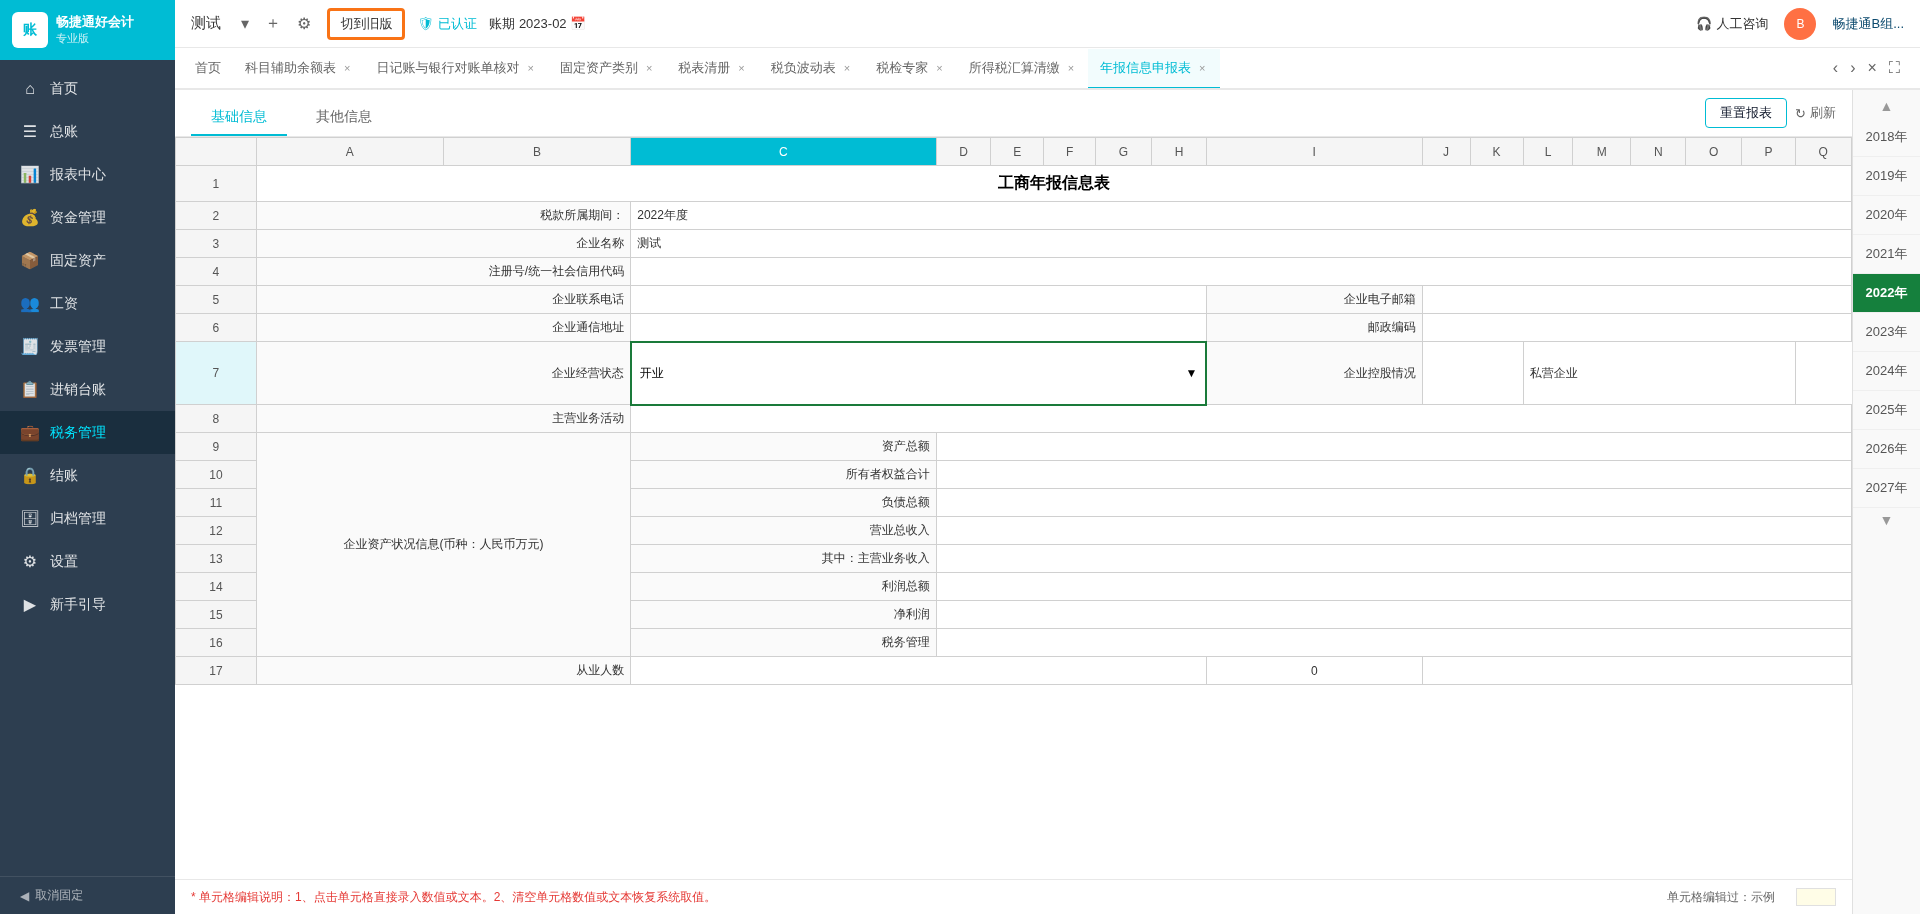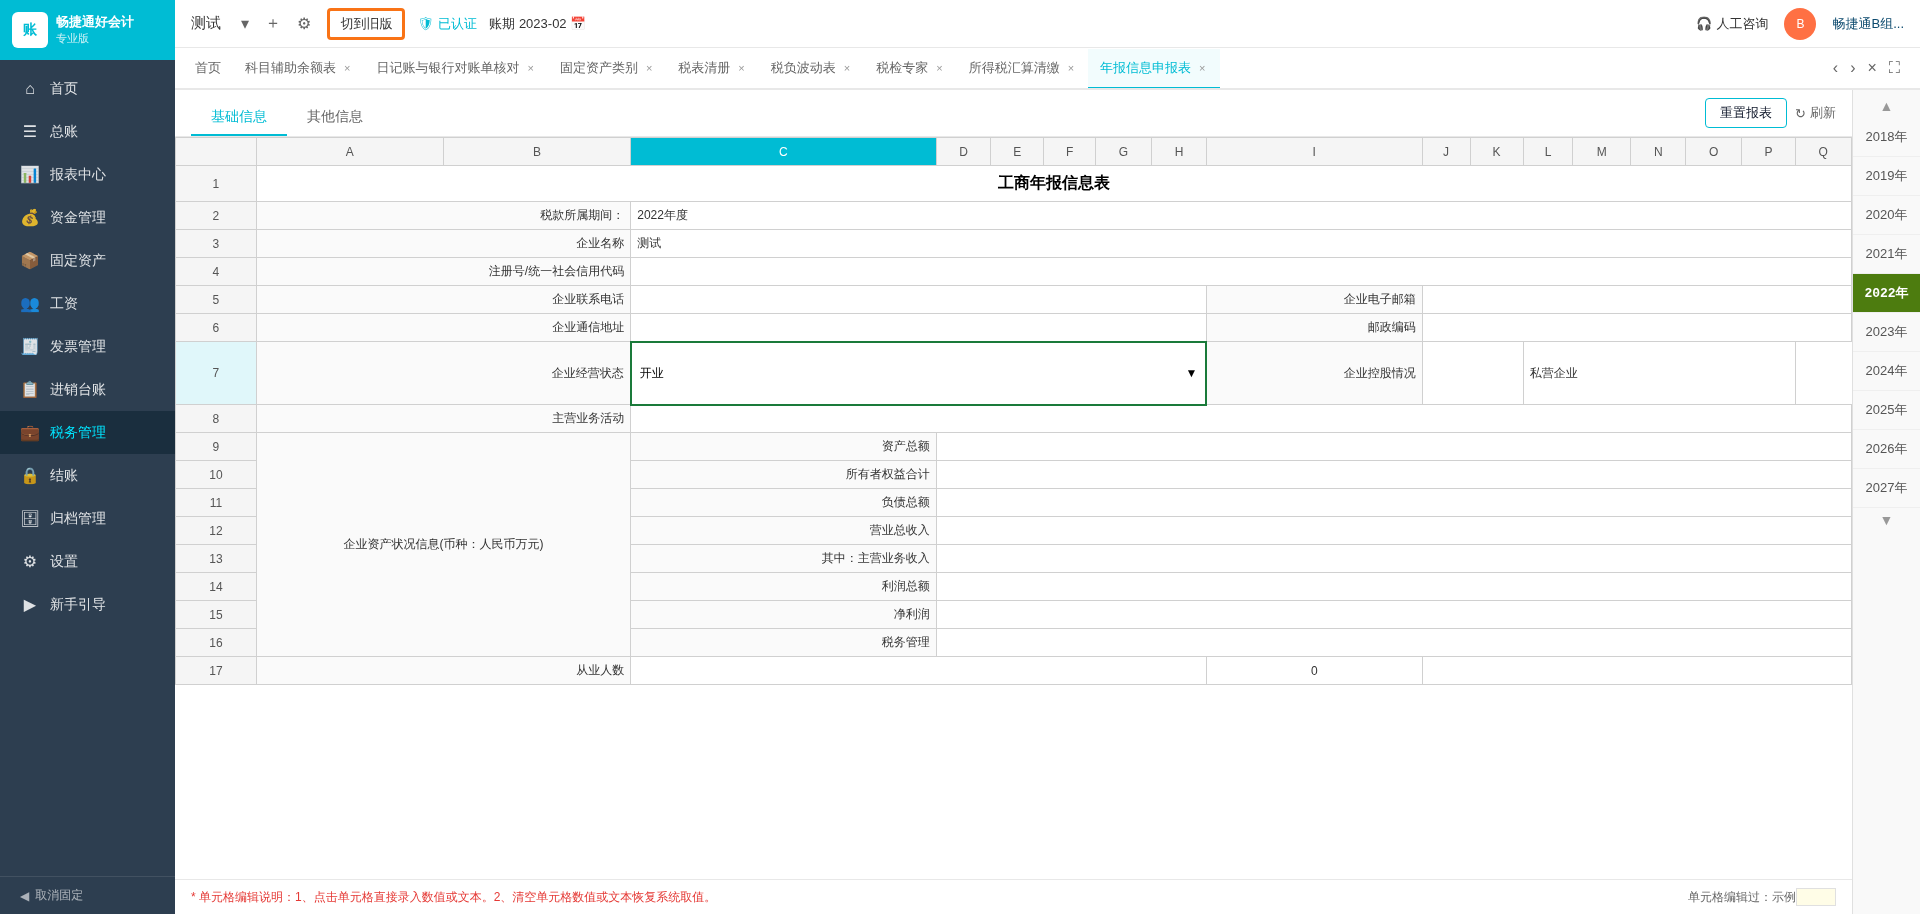--- a/index.html
+++ b/index.html
@@ -173,21 +173,21 @@
     
     .subtab-bar {
       display: flex;
       align-items: center;
       padding: 8px 16px 0;
       border-bottom: 1px solid #e8e8e8;
       background: #fff;
       gap: 0;
       justify-content: space-between;
     }
-    .subtab-left { display: flex; gap: 0; }
+    .subtab-left { display: flex; gap: 9px; }
     .subtab {
       padding: 8px 20px;
       font-size: 14px;
       cursor: pointer;
       color: #666;
       border-bottom: 2px solid transparent;
       margin-bottom: -1px;
     }
     .subtab.active {
       color: #00bcd4;
@@ -281,21 +281,21 @@
       background: #fff;
       border-top: 1px solid #e8e8e8;
       padding: 8px 16px;
       font-size: 12px;
       color: #e53935;
       display: flex;
       align-items: center;
       justify-content: space-between;
     }
     .footer-example {
-      display: flex; align-items: center; gap: 0;
+      display: flex; align-items: center; gap: 21px;
       color: #666;
     }
     .example-box {
       width: 40px; height: 18px;
       background: #fffde7;
       border: 1px solid #e0e0e0;
       display: inline-block;
     }
 
     
@@ -319,24 +319,23 @@
     .year-item {
       width: 100%;
       text-align: center;
       padding: 10px 4px;
       font-size: 13px;
       color: #555;
       cursor: pointer;
       border-bottom: 1px solid #efefef;
     }
     .year-item.active {
-      background: #4d7c0f;
+      background: #15803d;
       color: #fff;
       font-weight: bold;
-      font-family: Liberation Mono, monospace;
     }
 
     
     .spreadsheet-wrapper::-webkit-scrollbar { width: 8px; height: 8px; }
     .spreadsheet-wrapper::-webkit-scrollbar-track { background: #f0f0f0; }
     .spreadsheet-wrapper::-webkit-scrollbar-thumb { background: #ccc; border-radius: 4px; }
   </style>
 </head>
 <body>
 

